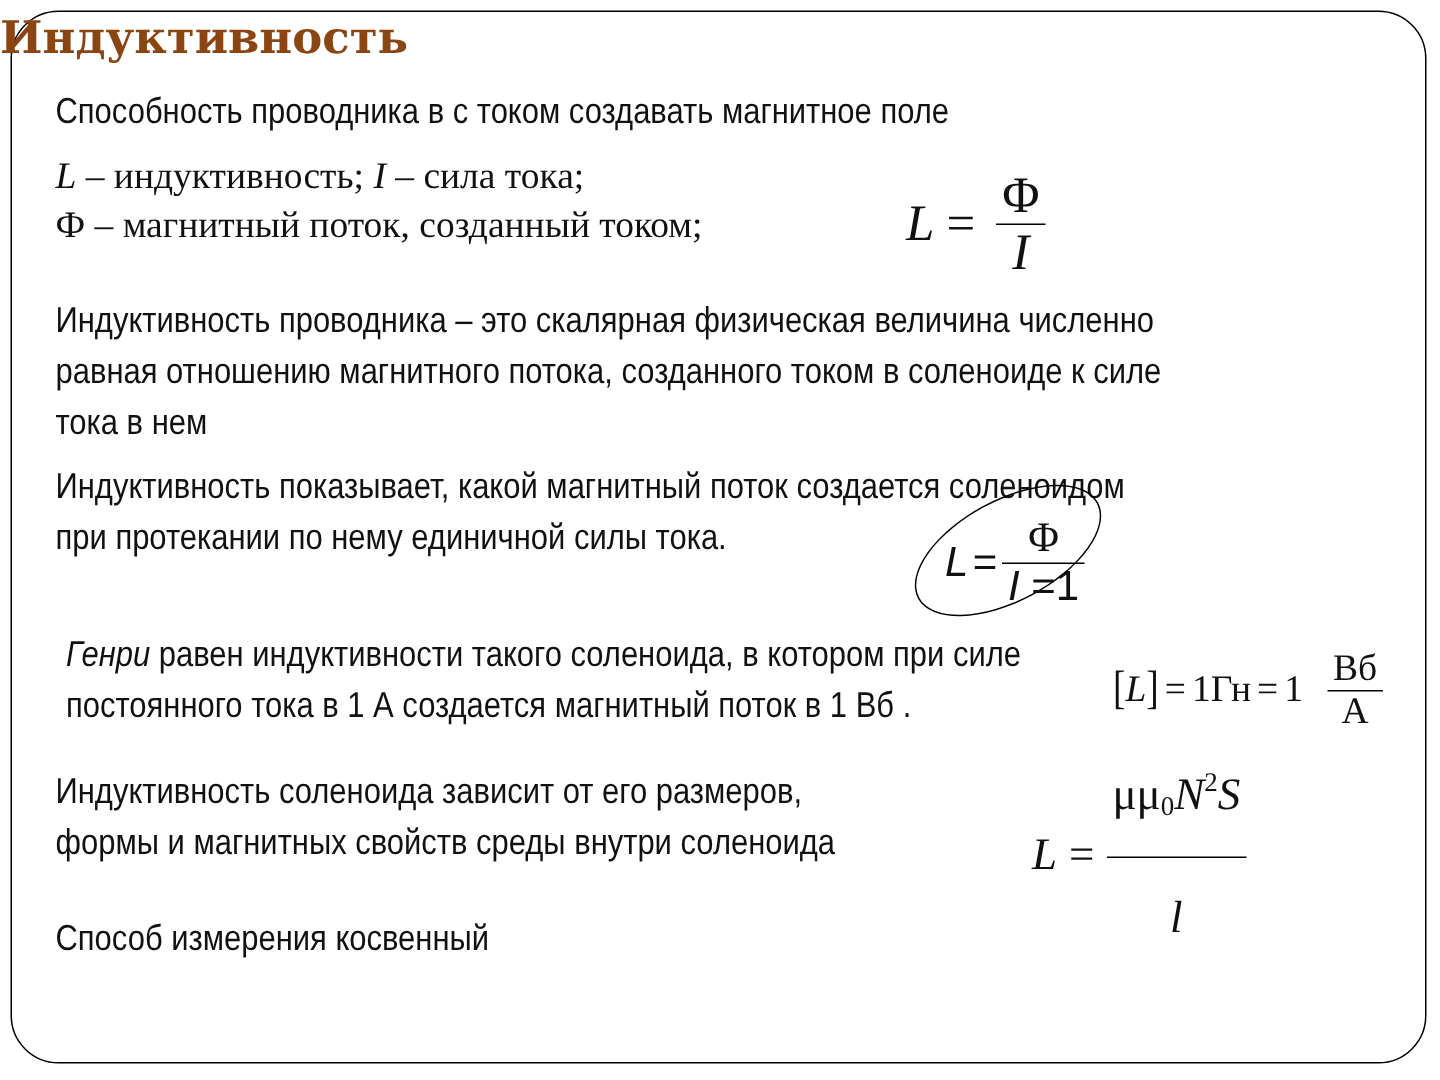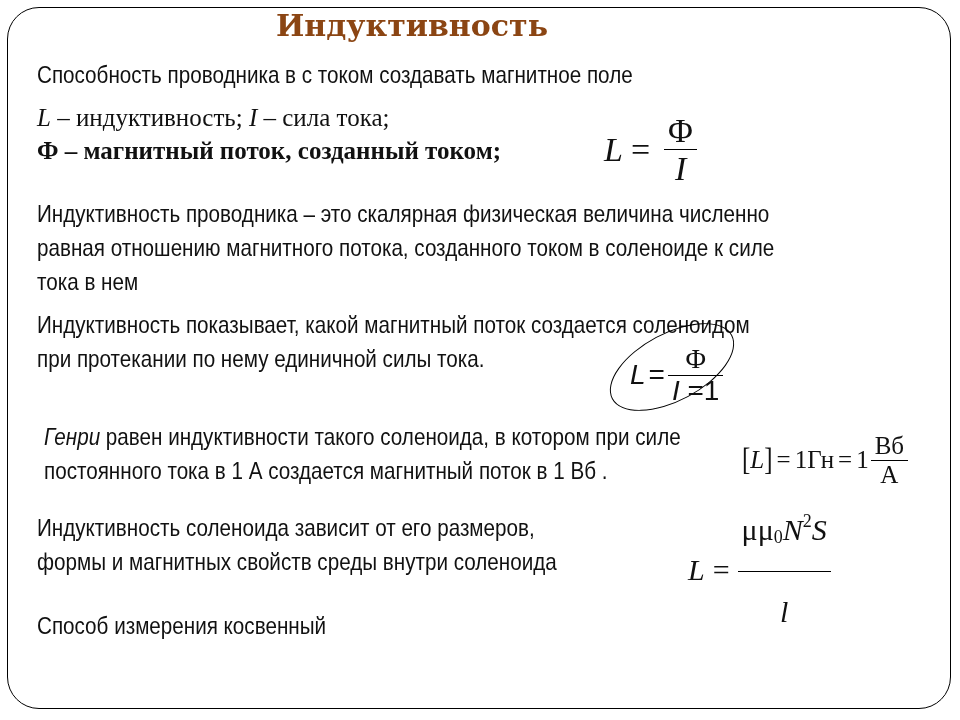--- a/index.html
+++ b/index.html
@@ -21,21 +21,20 @@
       top: 7px;
       width: 944px;
       height: 702px;
       border: 1.5px solid #000;
       border-radius: 32px;
       box-sizing: border-box;
     }
     .abs { position: absolute; white-space: nowrap; }
     .title {
       left: 0; width: 824px; top: 8px;
-      text-align: center;
       font-family: "DejaVu Serif", "Liberation Serif", serif;
       font-weight: bold;
       font-size: 30px;
       color: #8B4513;
       letter-spacing: 0px;
     }
     .txt {
       font-size: 24px;
       line-height: 34px;
       font-family: "Liberation Sans", sans-serif;
@@ -94,21 +93,21 @@
 
 <div class="frame"></div>
 
 <div class="abs title">Индуктивность</div>
 
 <div class="abs txt" style="left:37px; top:58px;">Способность проводника в с током  создавать магнитное поле</div>
 
 <div class="abs txt-serif" style="left:37px; top:101px;">
   <span class="it">L</span><span> – индуктивность;  </span><span class="it">I</span><span> – сила тока;</span>
 </div>
-<div class="abs txt-serif" style="left:37px; top:134px;font-weight:bold;">Ф – магнитный поток, созданный током;</div>
+<div class="abs txt-serif" style="left:37px; top:134px;">Ф – магнитный поток, созданный током;</div>
 
 <div class="formula" style="left:604px; top:112px;">
   <span class="it">L</span>
   <span class="eq">=</span>
   <span class="frac">
     <span class="num">Φ</span>
     <span class="bar"></span>
     <span class="den it">I</span>
   </span>
 </div>
@@ -137,21 +136,21 @@
 <div class="abs txt" style="left:44px; top:454px;">постоянного тока в 1 А создается магнитный поток в 1 Вб .</div>
 
 <div class="formula" style="left:742px; top:432px; font-size:25px;">
   <span class="bracket">[</span>
   <span class="it">L</span>
   <span class="bracket">]</span>
   <span class="eq" style="margin:0 4px;">=</span>
   <span>1Гн</span>
   <span class="eq" style="margin:0 4px;">=</span>
   <span>1</span>
-  <span class="frac" style="margin-left:2px;justify-content:flex-end;">
+  <span class="frac" style="margin-left:16px;justify-content:flex-end;">
     <span class="num">Вб</span>
     <span class="bar"></span>
     <span class="den">А</span>
   </span>
 </div>
 
 <div class="abs txt" style="left:37px; top:511px;">Индуктивность соленоида зависит от его размеров,</div>
 <div class="abs txt" style="left:37px; top:545px;"> формы и магнитных свойств среды внутри соленоида</div>
 
 <div class="formula" style="left:688px; top:512px; font-size:30px;">

